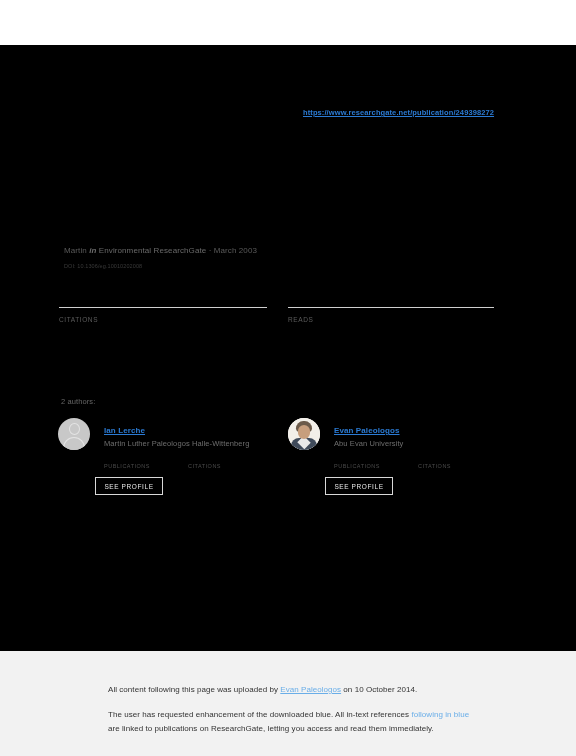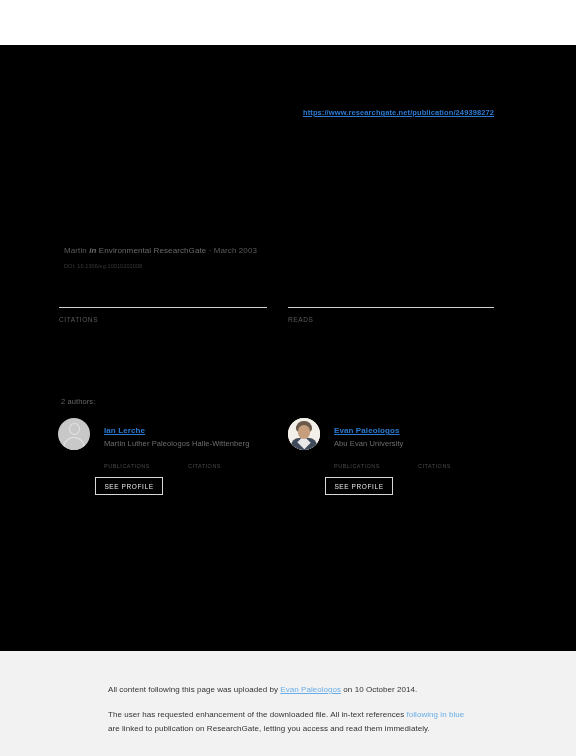--- a/index.html
+++ b/index.html
@@ -394,18 +394,18 @@
     <button class="see-profile">SEE PROFILE</button>
   </div>
 
   <div class="footer"></div>
 
   <div class="footer-line l1">
     <span>All content following this page was uploaded by </span><a class="lk" href="#">Evan Paleologos</a><span> on 10 October 2014.</span>
   </div>
 
   <div class="footer-line l2">
-    <span>The user has requested enhancement of the downloaded file. All in-text references </span><span class="lk">following in blue</span>
-  </div>
-
-  <div class="footer-line l3">are linked to publication on ResearchGate, letting you access and read them immediately.</div>
+    <span>The user has requested enhancement of the downloaded blue. All in-text references </span><span class="lk">following in blue</span>
+  </div>
+
+  <div class="footer-line l3">are linked to publications on ResearchGate, letting you access and read them immediately.</div>
 
 </div>
 
 </body></html>

